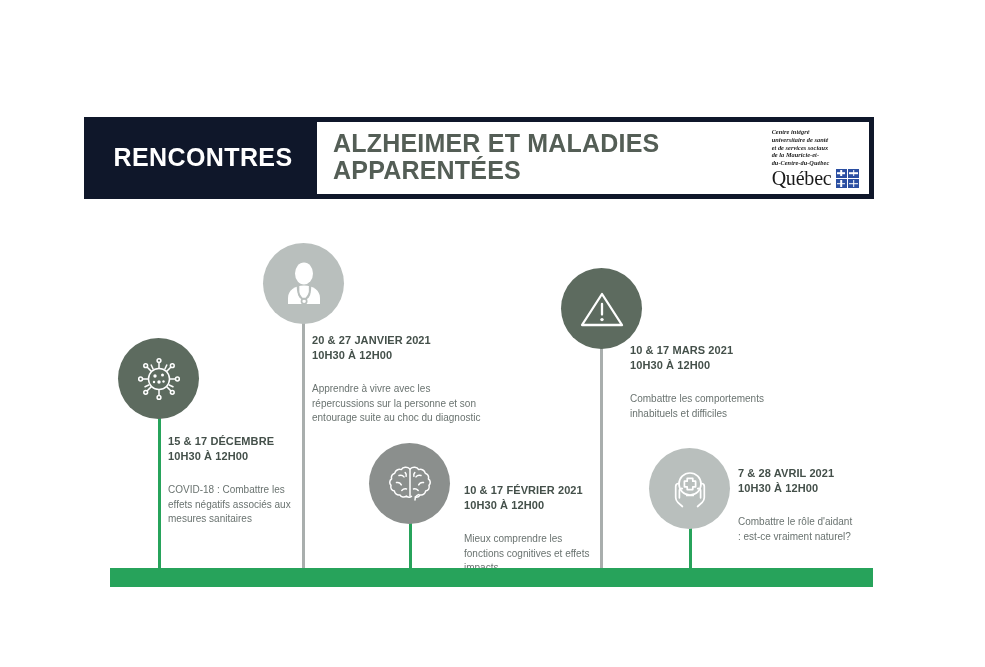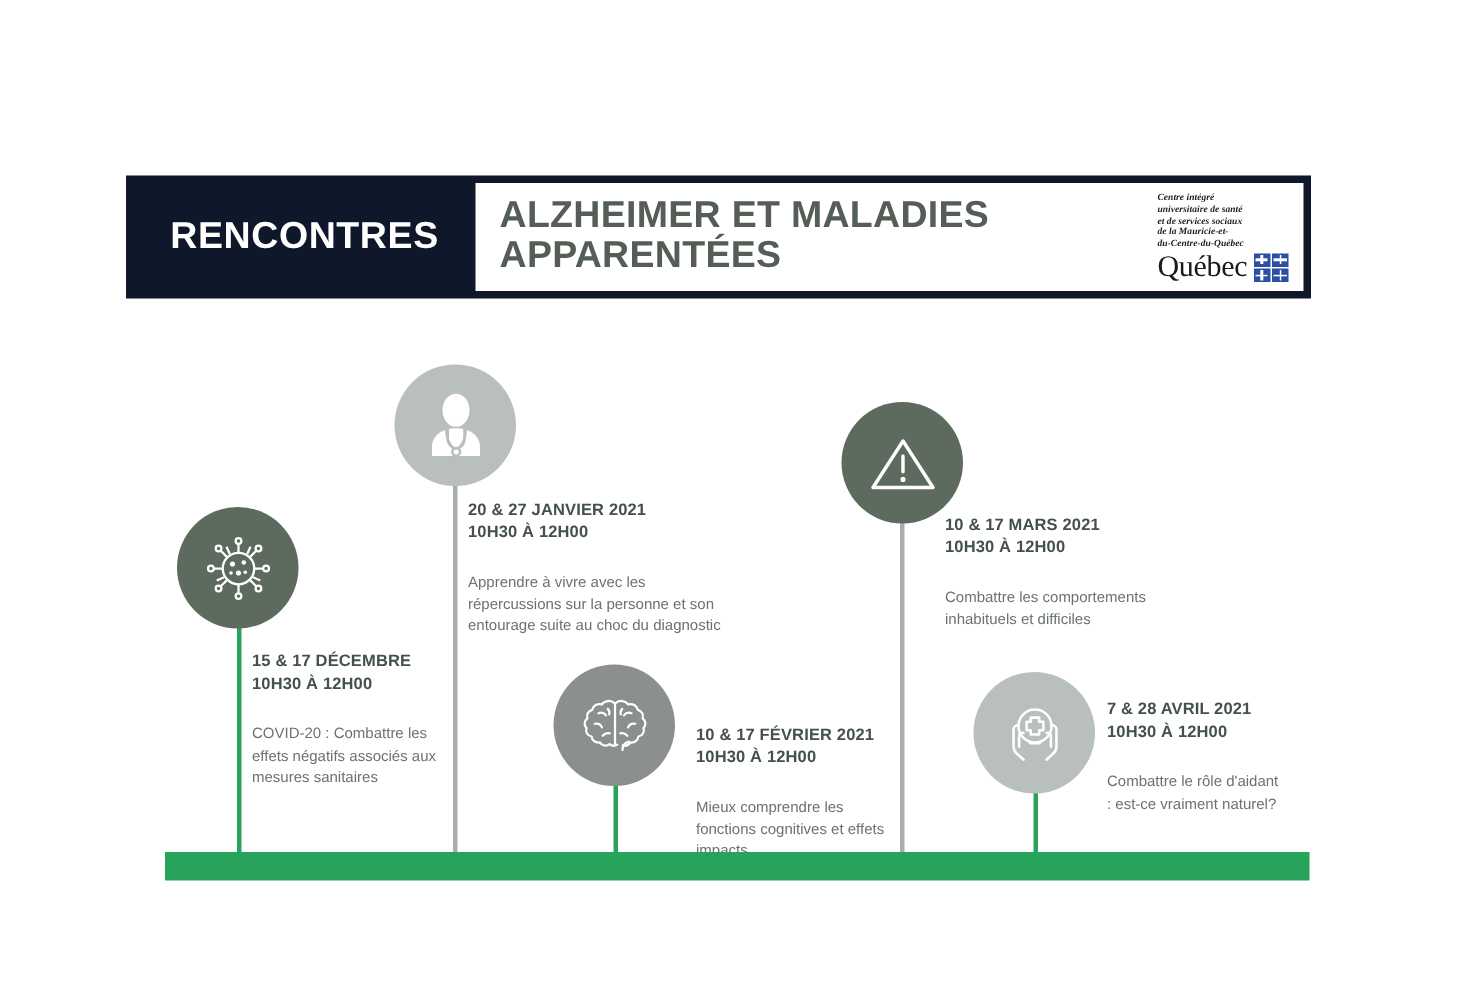--- a/index.html
+++ b/index.html
@@ -300,21 +300,21 @@
       <path d="M37.5 20.5c1.6 0 2.8 1.3 2.8 2.9v11.2c0 1.8-.8 3.5-2.1 4.7l-4.6 4.2"></path>
       <path d="M33.7 25.6c1.5-.5 2.9.4 2.9 2v7.2"></path>
       <path d="M22.8 32.5h6.4"></path>
     </svg>
   </span>
 </div>
 
 <div class="event-text" style="left:168px; top:434px; width:130px;">
   <div class="event-date">15 &amp; 17 DÉCEMBRE
 10H30 À 12H00</div>
-  <div class="event-desc">COVID-20 : Combattre les effets négatifs associés aux mesures sanitaires</div>
+  <div class="event-desc">COVID-18 : Combattre les effets négatifs associés aux mesures sanitaires</div>
 </div>
 
 <div class="event-text" style="left:312px; top:333px; width:175px;">
   <div class="event-date">20 &amp; 27 JANVIER 2021
 10H30 À 12H00</div>
   <div class="event-desc">Apprendre à vivre avec les répercussions sur la personne et son entourage suite au choc du diagnostic</div>
 </div>
 
 <div class="event-text" style="left:464px; top:483px; width:130px;">
   <div class="event-date">10 &amp; 17 FÉVRIER 2021

